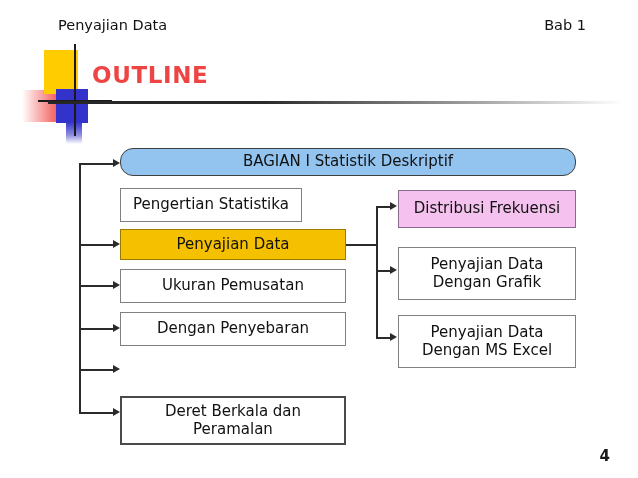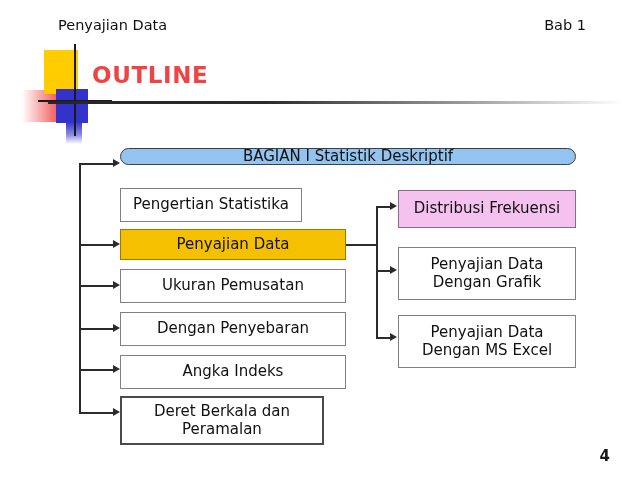--- a/index.html
+++ b/index.html
@@ -197,33 +197,32 @@
 
   <div class="ln-h" style="left:376px; top:206px; width:16px;"></div>
   <div class="arrow-r" style="left:390px; top:202px;"></div>
 
   <div class="ln-h" style="left:376px; top:270px; width:16px;"></div>
   <div class="arrow-r" style="left:390px; top:266px;"></div>
 
   <div class="ln-h" style="left:376px; top:337px; width:16px;"></div>
   <div class="arrow-r" style="left:390px; top:333px;"></div>
 
-  <div class="box b-blue" style="left:120px; top:148px; width:456px; height:17px;border-radius:13px;">BAGIAN  I  Statistik Deskriptif</div>
+  <div class="box b-blue" style="left:120px; top:148px; width:456px; height:28px;border-radius:13px;">BAGIAN  I  Statistik Deskriptif</div>
 
   <div class="box" style="left:120px; top:188px; width:182px; height:34px;">Pengertian Statistika</div>
 
   <div class="box b-yellow" style="left:120px; top:229px; width:226px; height:31px;">Penyajian Data</div>
 
   <div class="box" style="left:120px; top:269px; width:226px; height:34px;">Ukuran Pemusatan</div>
 
   <div class="box" style="left:120px; top:312px; width:226px; height:34px;">Dengan Penyebaran</div>
 
-  <div class="box" style="left:120px; top:355px; width:226px; height:34px;">Angka Indeks</div>
-
-  <div class="box thick-border multiline" style="left:120px; top:396px; width:204px; height:49px; white-space:pre-line;">Deret Berkala dan
+
+  <div class="box thick-border multiline" style="left:120px; top:396px; width:226px; height:49px; white-space:pre-line;">Deret Berkala dan
 Peramalan</div>
 
   <div class="box b-pink" style="left:398px; top:190px; width:178px; height:38px;">Distribusi Frekuensi</div>
 
   <div class="box" style="left:398px; top:247px; width:178px; height:53px; white-space:pre-line;">Penyajian Data
 Dengan Grafik</div>
 
   <div class="box" style="left:398px; top:315px; width:178px; height:53px; white-space:pre-line;">Penyajian Data
 Dengan MS Excel</div>
 

